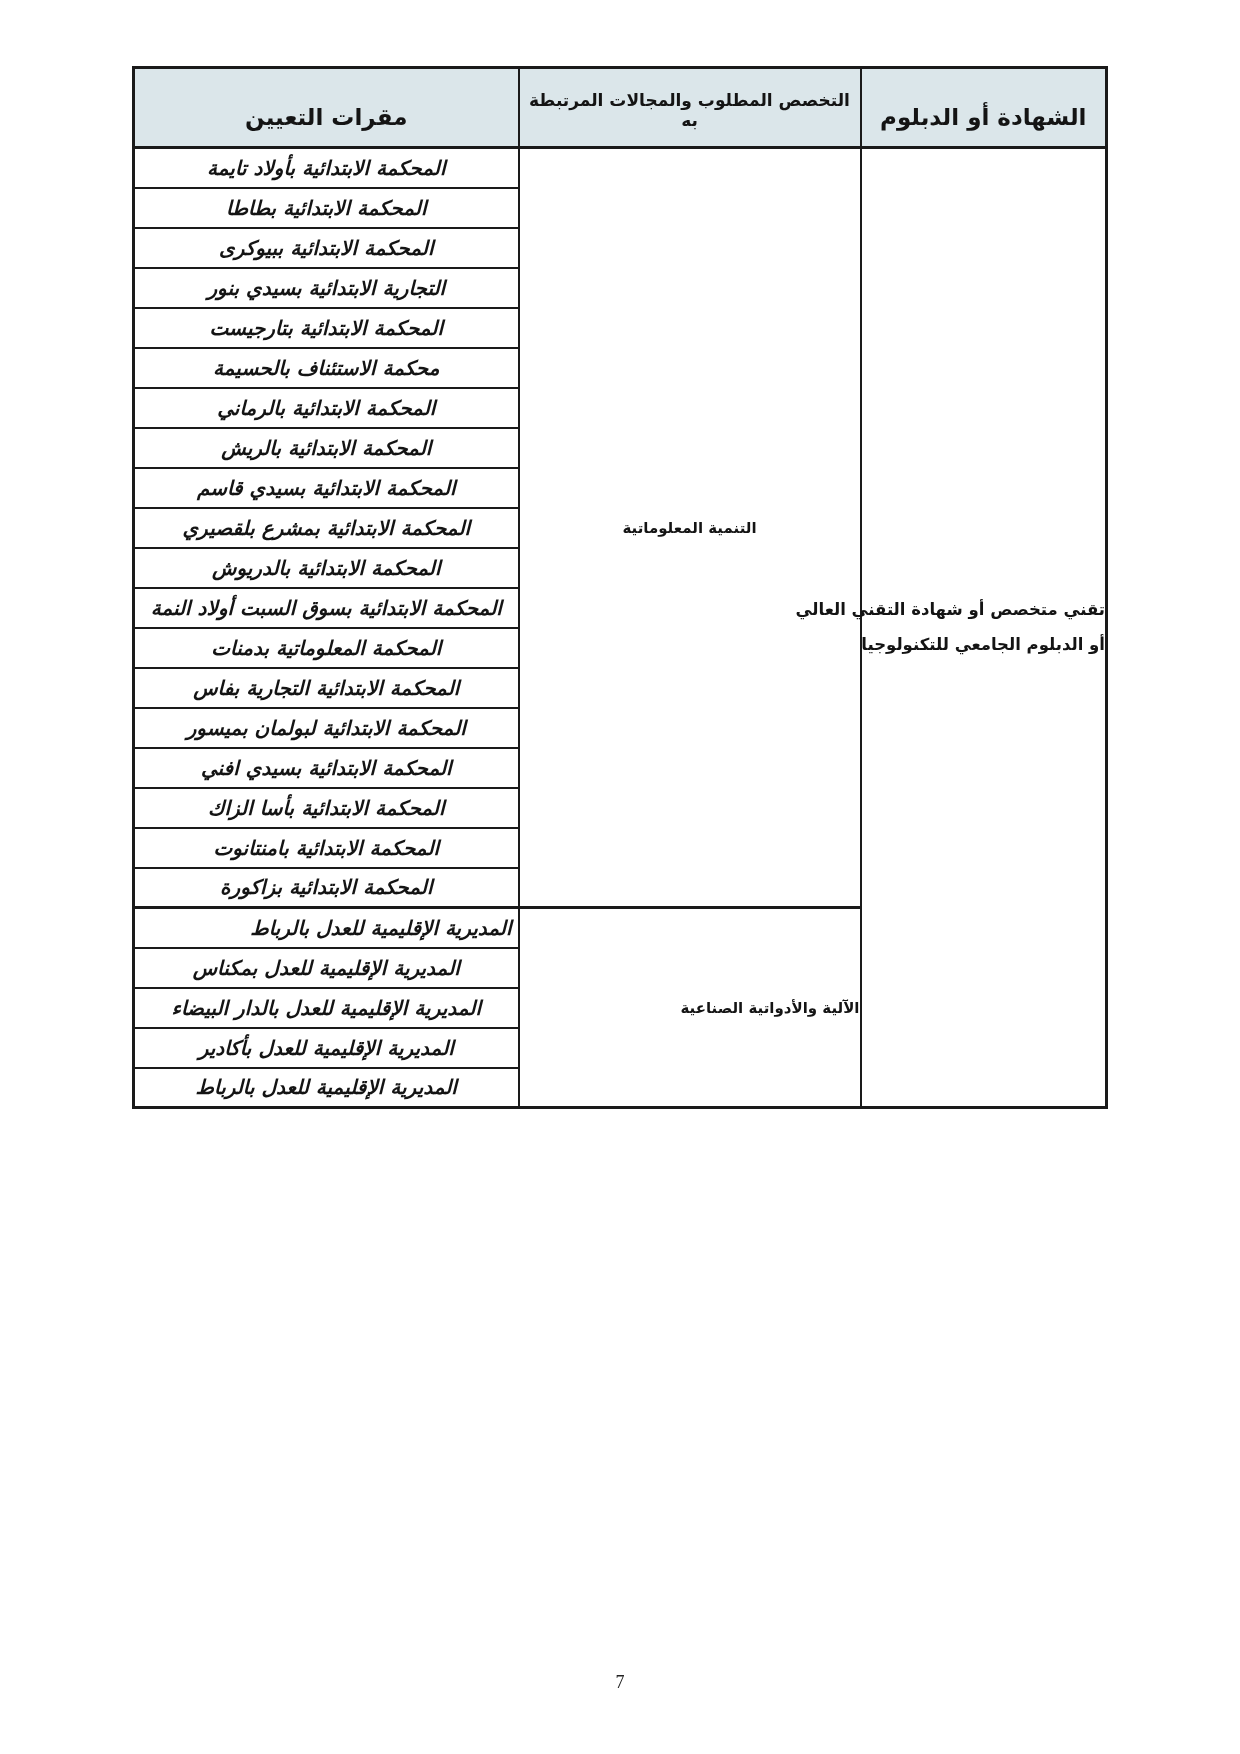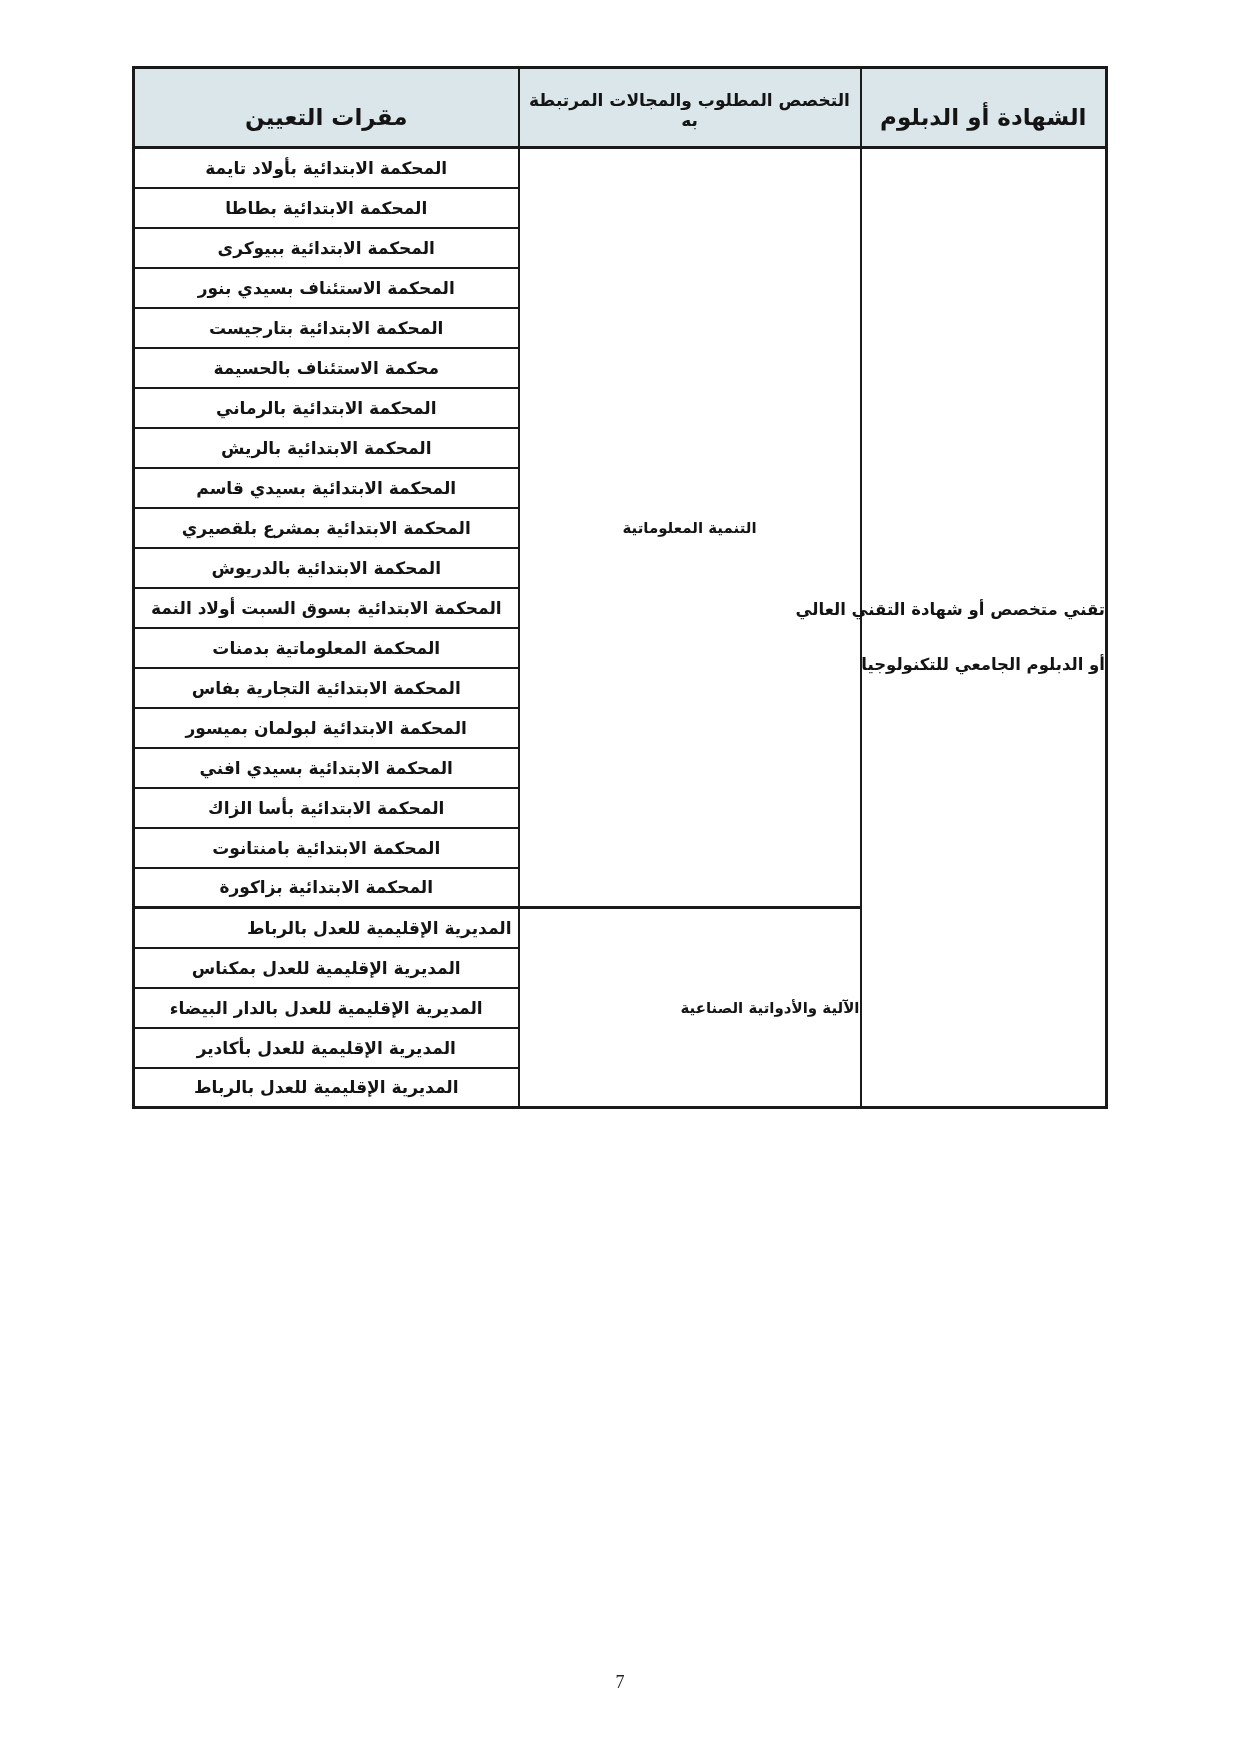--- a/index.html
+++ b/index.html
@@ -20,24 +20,24 @@
     border:2px solid var(--border);
     text-align:center; vertical-align:middle;
     color:var(--text); font-weight:bold;
   }
   thead th {
     height:80px; background:var(--header-bg);
     font-size:23px; vertical-align:bottom; padding-bottom:16px;
     border-bottom:3px solid var(--border);
   }
   th.col-spec { font-size:17px; }
-  td.loc-cell  { height:40px; font-size:17px; padding:2px 6px; }
+  td.loc-cell  { height:40px; font-size:20px; padding:2px 6px;font-style:italic; }
   td.spec-cell { font-size:15px; }
   td.cert-cell { font-size:16.5px; }
-  td.cert-cell .cert-line { white-space:nowrap; line-height:2.1;margin-top:20px; }
+  td.cert-cell .cert-line { white-space:nowrap; line-height:2.1; }
   tr.section-start td { border-top:3px solid var(--border);text-align:right; }
 
   .page-number {
     position:absolute; top:1672px; left:0; width:100%;
     text-align:center; font-family:"Liberation Serif", serif;
     font-size:18px; color:#222;
   }
 </style>
 </head>
 <body style="--header-bg: #dbe6ea; --border: #1a1a1a; --text: #141414;">
@@ -65,21 +65,21 @@
           <td rowspan="19" class="spec-cell">التنمية المعلوماتية</td>
           <td class="loc-cell">المحكمة الابتدائية بأولاد تايمة</td>
         </tr>
         <tr>
           <td class="loc-cell">المحكمة الابتدائية بطاطا</td>
         </tr>
         <tr>
           <td class="loc-cell">المحكمة الابتدائية ببيوكرى</td>
         </tr>
         <tr>
-          <td class="loc-cell">المحكمة الاستئناف بسيدي بنور</td>
+          <td class="loc-cell">التجارية الابتدائية بسيدي بنور</td>
         </tr>
         <tr>
           <td class="loc-cell">المحكمة الابتدائية بتارجيست</td>
         </tr>
         <tr>
           <td class="loc-cell">محكمة الاستئناف بالحسيمة</td>
         </tr>
         <tr>
           <td class="loc-cell">المحكمة الابتدائية بالرماني</td>
         </tr>

